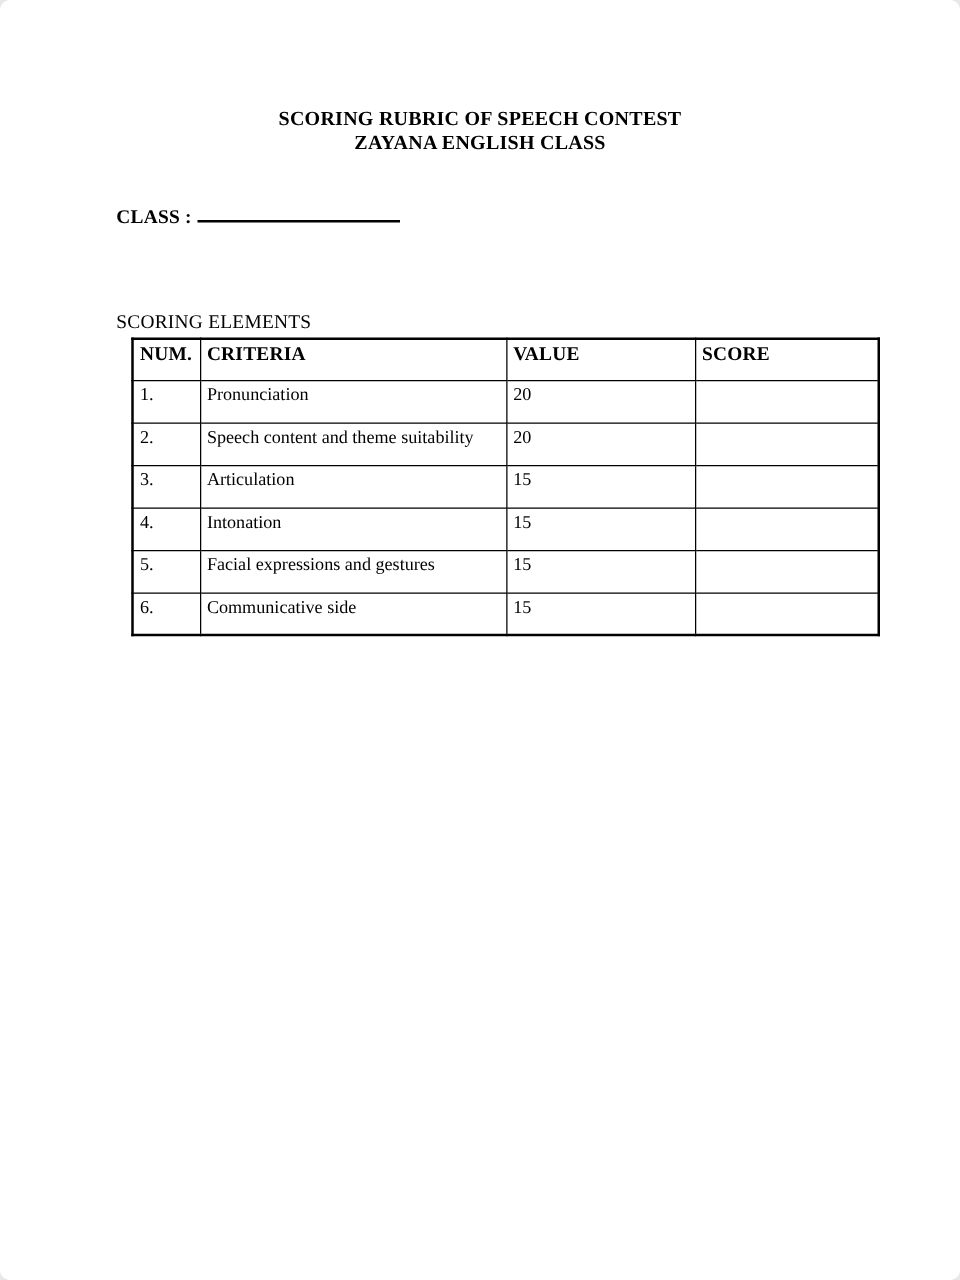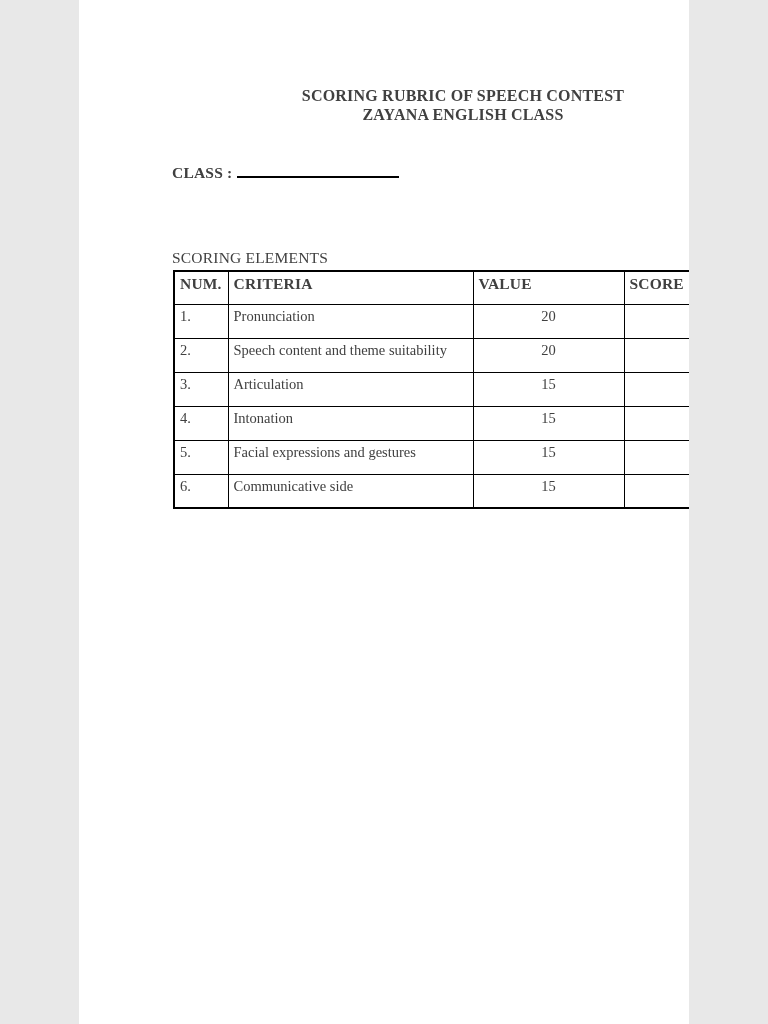--- a/index.html
+++ b/index.html
@@ -2,27 +2,28 @@
 <html><head>
 <meta charset="utf-8">
 <style>
   html, body {
     margin: 0;
     padding: 0;
     background: #e8e8e8;
   }
   .page {
     position: relative;
-    width: 610px;
+    width: 768px;
     height: 1024px;
     margin: 0 auto;
     background: #ffffff;
     font-family: "Liberation Serif", "DejaVu Serif", serif;
-    color: #404040;
+    color: #000000;
     overflow: hidden;
+    border-radius: 8px;
   }
   .title-block {
     position: absolute;
     top: 87px;
     left: 0;
     width: 768px;
     text-align: center;
     font-weight: bold;
     font-size: 16px;
     line-height: 18.6px;
@@ -52,21 +53,21 @@
     position: absolute;
     top: 249px;
     left: 93px;
     font-weight: normal;
     font-size: 15.5px;
     letter-spacing: 0.2px;
   }
   table.rubric {
     position: absolute;
     top: 270px;
-    left: 94px;
+    left: 105px;
     width: 597px;
     border-collapse: collapse;
     table-layout: fixed;
     border: 2px solid #000000;
   }
   table.rubric col.c-num      { width: 54px; }
   table.rubric col.c-criteria { width: 245px; }
   table.rubric col.c-value    { width: 151px; }
   table.rubric col.c-score    { width: 147px; }
   table.rubric th, table.rubric td {
@@ -81,21 +82,21 @@
     font-weight: bold;
     font-size: 15.5px;
     text-align: left;
     letter-spacing: 0.2px;
   }
   table.rubric th.h-num { text-align: left; }
   table.rubric td {
     font-size: 14.5px;
     text-align: left;
   }
-  table.rubric td.cell-value { text-align: center; }
+  table.rubric td.cell-value { text-align: left; }
   table.rubric tr.total-row td {
     font-weight: bold;
     font-size: 15.5px;
     text-align: center;
   }
 </style>
 </head>
 <body>
 
 <div class="page">

